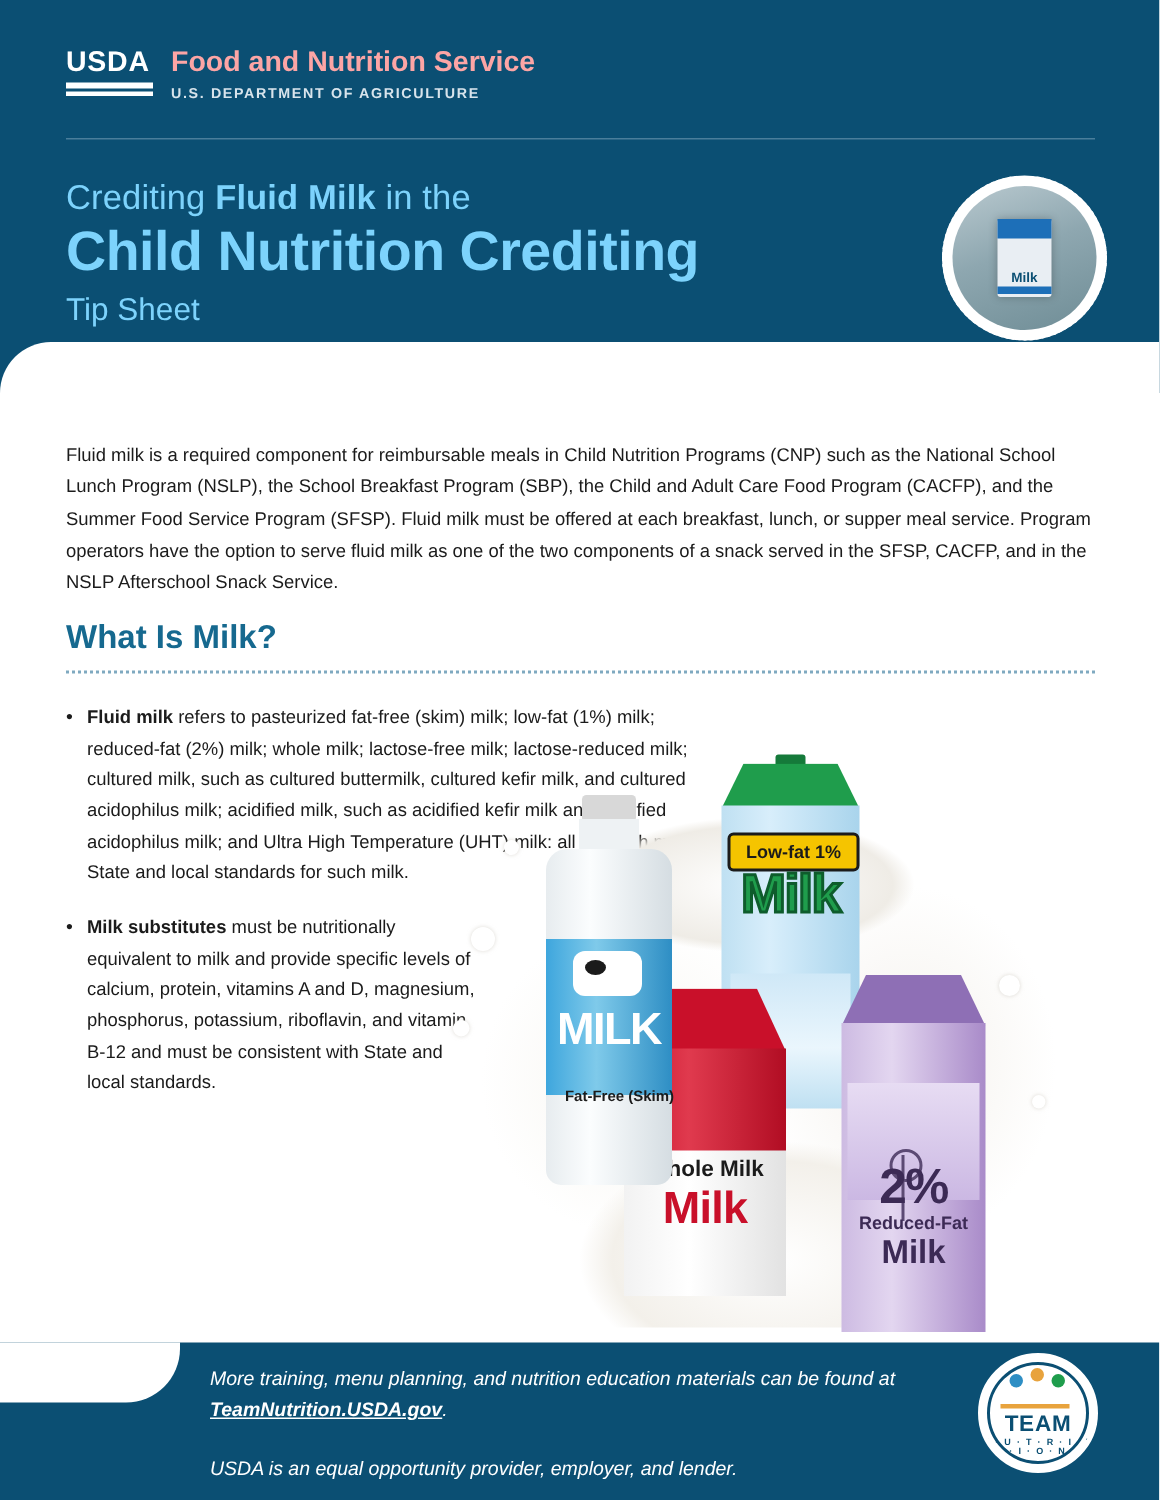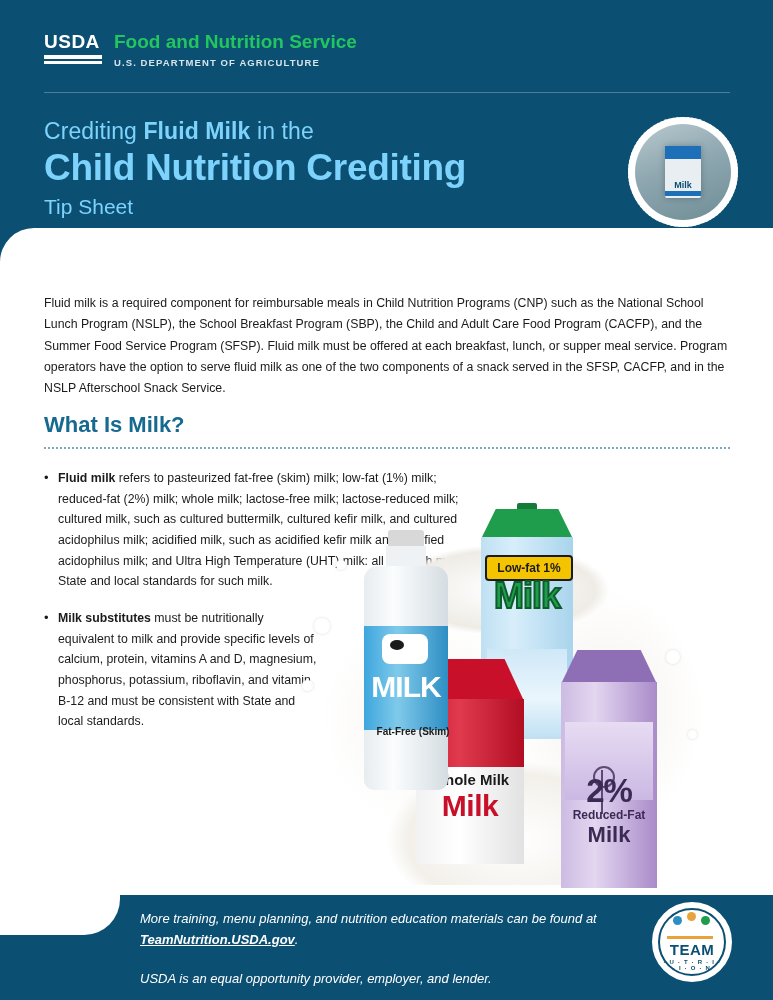--- a/index.html
+++ b/index.html
@@ -73,21 +73,21 @@
   }
   .usda-underline::after {
     content: "";
     position: absolute;
     left: 0; right: 0;
     top: 4px;
     height: 2px;
     background: #0b4f73;
   }
   .fns-title {
-    color: #22c55e;
+    color: #fca5a5;
     font-size: 19px;
     font-weight: bold;
     line-height: 1.1;
     margin: 0;
     padding-top: 2px;
   }
   .fns-sub {
     color: #d8e4ec;
     font-size: 9.5px;
     letter-spacing: 1.1px;

